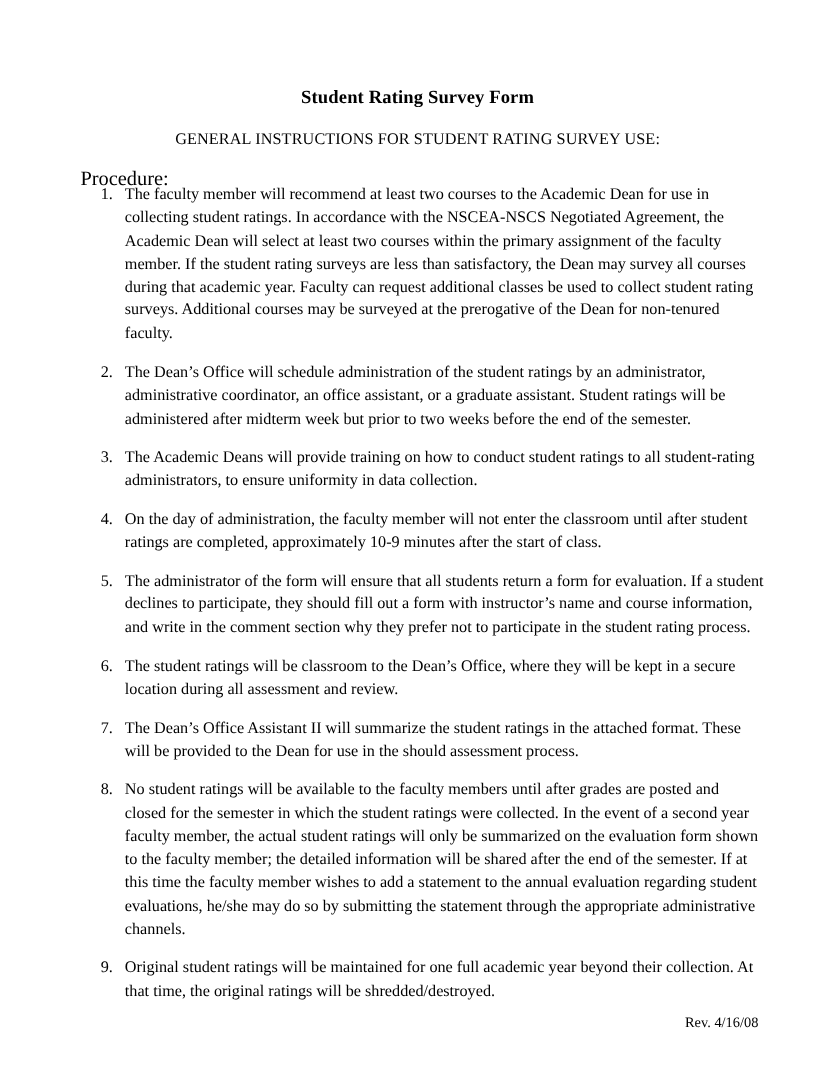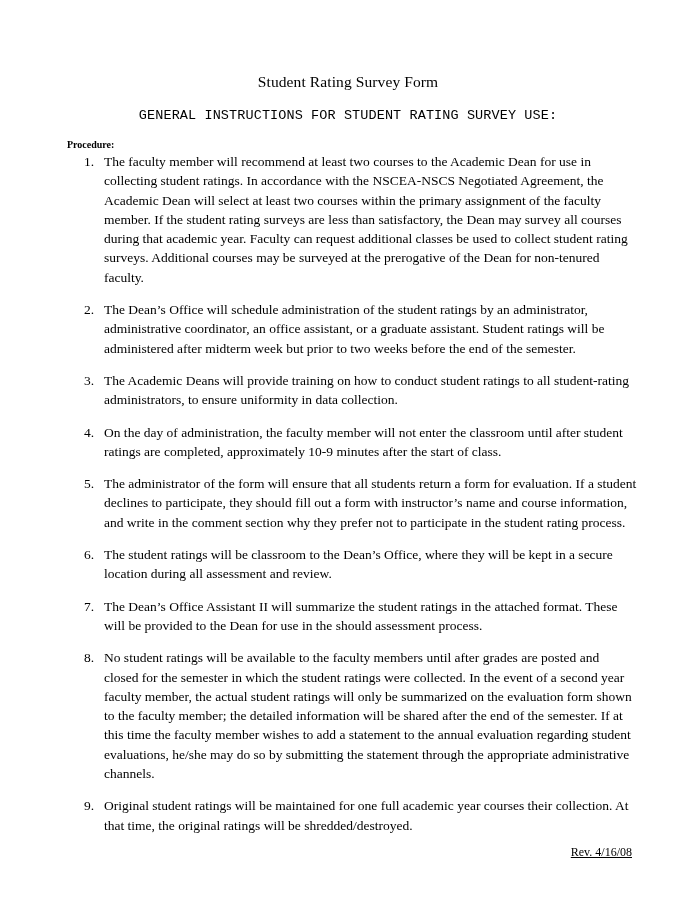--- a/index.html
+++ b/index.html
@@ -23,40 +23,39 @@
     height: 900px;
     box-sizing: border-box;
   }
   .doc-title {
     position: absolute;
     left: 0;
     top: 73px;
     width: 696px;
     text-align: center;
     font-size: 15.5px;
-    font-weight: normal;
+    font-weight: bold;
     letter-spacing: 0.1px;
   }
   .doc-subtitle {
     position: absolute;
     left: 0;
     top: 108px;
     width: 696px;
     text-align: center;
     font-size: 13.5px;
     font-weight: normal;
     letter-spacing: 0.1px;
-    font-family: Liberation Mono, monospace;
   }
   .section-heading {
     position: absolute;
     left: 67px;
     top: 139px;
-    font-size: 10px;
-    font-weight: bold;
+    font-size: 17px;
+    font-weight: normal;
   }
   .procedure-list {
     position: absolute;
     left: 67px;
     top: 152px;
     width: 570px;
     margin: 0;
     padding: 0;
     list-style: none;
   }
@@ -85,21 +84,20 @@
     text-align: left;
     hyphens: none;
   }
   .revision {
     position: absolute;
     left: 0;
     top: 845px;
     width: 632px;
     text-align: right;
     font-size: 12px;
-    text-decoration: underline;
   }
 </style>
 </head>
 <body>
 
 <div class="page">
 
   <div class="doc-title">Student Rating Survey Form</div>
 
   <div class="doc-subtitle">GENERAL INSTRUCTIONS FOR STUDENT RATING SURVEY USE:</div>
@@ -134,19 +132,19 @@
     <li class="proc-item">
       <span class="proc-num">7.</span>
       <span class="proc-text">The Dean’s Office Assistant II will summarize the student ratings in the attached format.  These will be provided to the Dean for use in the should assessment process.</span>
     </li>
     <li class="proc-item">
       <span class="proc-num">8.</span>
       <span class="proc-text">No student ratings will be available to the faculty members until after grades are posted and closed for the semester in which the student ratings were collected.  In the event of a second year faculty member, the actual student ratings will only be summarized on the evaluation form shown to the faculty member; the detailed information will be shared after the end of the semester.  If at this time the faculty member wishes to add a statement to the annual evaluation regarding student evaluations, he/she may do so by submitting the statement through the appropriate administrative channels.</span>
     </li>
     <li class="proc-item">
       <span class="proc-num">9.</span>
-      <span class="proc-text">Original student ratings will be maintained for one full academic year courses their collection.  At that time, the original ratings will be shredded/destroyed.</span>
+      <span class="proc-text">Original student ratings will be maintained for one full academic year beyond their collection.  At that time, the original ratings will be shredded/destroyed.</span>
     </li>
   </ol>
 
   <div class="revision">Rev. 4/16/08</div>
 
 </div>
 
 </body></html>

